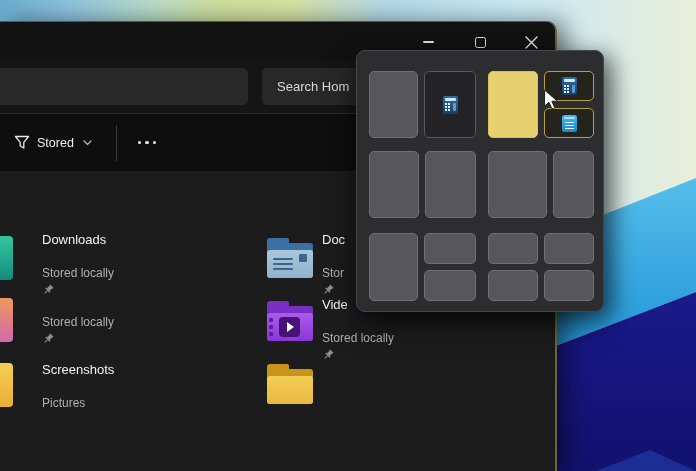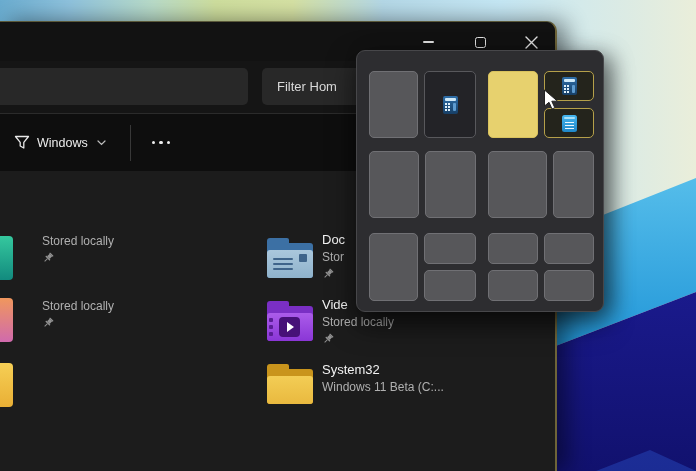--- a/index.html
+++ b/index.html
@@ -45,21 +45,21 @@
   .content{position:absolute;left:0;top:149px;right:0;bottom:0;background:#1c1c1c;}
   .sliver{position:absolute;left:0;width:13px;height:44px;border-radius:0 4px 4px 0;}
   .sliver-downloads{top:65px;background:linear-gradient(180deg,#35c89e,#128a7e);}
   .sliver-music{top:127px;background:linear-gradient(180deg,#f0975d,#d06aad);}
   .sliver-screenshots{top:192px;background:linear-gradient(180deg,#f6cf55,#e9af35);}
 
   .itemtext{position:absolute;width:225px;}
   .c1{left:42px;} .c2{left:322px;}
   .r1{top:61px;} .r2{top:126px;} .r3{top:191px;}
   .fname{font-size:13px;color:#f2f2f2;font-weight:500;line-height:16px;white-space:nowrap;}
-  .fdetail{font-size:12px;color:#b0b0b0;line-height:15px;margin-top:2px;white-space:nowrap;}
+  .fdetail{font-size:12px;color:#b0b0b0;line-height:15px;margin-top:18px;white-space:nowrap;}
   .pin{margin-top:3px;}
 
   
   .folder{position:absolute;width:46px;height:40px;}
   .f-docs{left:267px;top:67px;} .f-videos{left:267px;top:130px;} .f-sys{left:267px;top:193px;}
   .folder .tab{position:absolute;top:0;left:0;width:22px;height:12px;border-radius:3px 2px 0 0;}
   .folder .back{position:absolute;top:5px;left:0;right:0;bottom:0;border-radius:3px;}
   .folder .front{position:absolute;left:0;right:0;bottom:0;height:28px;border-radius:3px;}
   .f-docs .tab,.f-docs .back{background:#3c70a4;}
   .f-docs .front{background:linear-gradient(180deg,#aac7dc,#8fb2cb);}
@@ -156,28 +156,28 @@
         <span class="glyph-max"></span>
       </button>
       <button class="winbtn btn-close">
         <svg width="13" height="13" viewBox="0 0 13 13">
           <path d="M1 1 L12 12 M12 1 L1 12" stroke="#e5e5e5" stroke-width="1.4" stroke-linecap="round"></path>
         </svg>
       </button>
     </div>
 
     <div class="addressbar"></div>
-    <div class="searchbox">Filter Hom</div>
+    <div class="searchbox">Search Hom</div>
 
     <div class="toolbar">
       <button class="filter-btn">
         <svg width="16" height="15" viewBox="0 0 16 15">
           <path d="M1.5 1.5 H14.5 L9.8 7.3 V13 L6.2 11 V7.3 Z" fill="none" stroke="#e8e8e8" stroke-width="1.3" stroke-linejoin="round"></path>
         </svg>
-        <span>Windows</span>
+        <span>Stored</span>
         <svg class="chev" width="9" height="6" viewBox="0 0 9 6">
           <path d="M1 1 L4.5 4.5 L8 1" fill="none" stroke="#bdbdbd" stroke-width="1.2" stroke-linecap="round"></path>
         </svg>
       </button>
       <span class="tb-divider"></span>
       <button class="more-btn">
         <i></i>
           <i></i>
           <i></i>
       </button>
@@ -209,20 +209,21 @@
           <i class="vid-dot" style="top:24px;"></i>
           <i class="vid-dot" style="top:31px;"></i>
       </span>
       <span class="folder f-sys">
         <i class="tab"></i>
           <i class="back"></i>
           <i class="front"></i>
       </span>
 
       <div class="itemtext c1 r1">
+        <div class="fname">Downloads</div>
         <div class="fdetail">Stored locally</div>
         <svg class="pin" width="12" height="12" viewBox="0 0 12 12">
           <g fill="#929292" transform="rotate(45 6 6)">
               <rect x="3.6" y="0.6" width="4.8" height="1.3" rx=".4"></rect>
               <rect x="4.2" y="1.9" width="3.6" height="3.6"></rect>
               <rect x="3" y="5.5" width="6" height="1.3" rx=".4"></rect>
               <rect x="5.6" y="6.8" width=".9" height="4"></rect>
             </g>
         </svg>
       </div>
@@ -254,23 +255,23 @@
         <div class="fdetail">Stored locally</div>
         <svg class="pin" width="12" height="12" viewBox="0 0 12 12">
           <g fill="#929292" transform="rotate(45 6 6)">
               <rect x="3.6" y="0.6" width="4.8" height="1.3" rx=".4"></rect>
               <rect x="4.2" y="1.9" width="3.6" height="3.6"></rect>
               <rect x="3" y="5.5" width="6" height="1.3" rx=".4"></rect>
               <rect x="5.6" y="6.8" width=".9" height="4"></rect>
             </g>
         </svg>
       </div>
-      <div class="itemtext c2 r3">
-        <div class="fname">System32</div>
-        <div class="fdetail">Windows 11 Beta (C:...</div>
+      <div class="itemtext c1 r3">
+        <div class="fname">Screenshots</div>
+        <div class="fdetail">Pictures</div>
       </div>
     </div>
   </div>
 
   <div class="flyout">
 
     <div class="preview pA1">
       <div class="cell cf" style="left:0;top:0;width:49px;height:67px;"></div>
       <div class="cell co" style="left:55px;top:0;width:52px;height:67px;">
         <span class="calc-icon">

